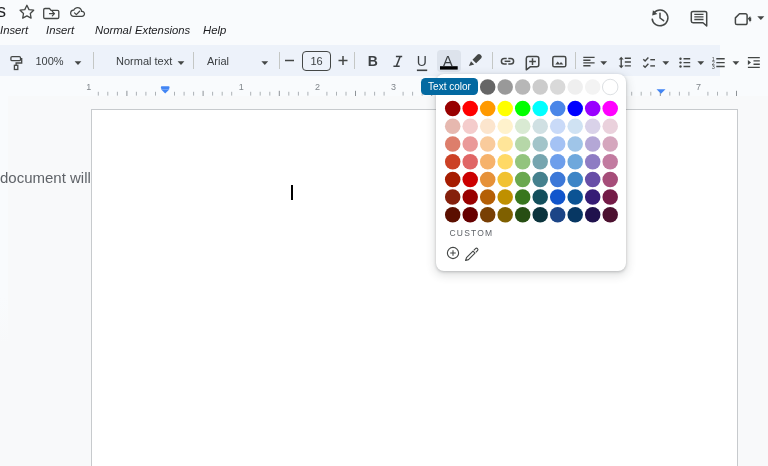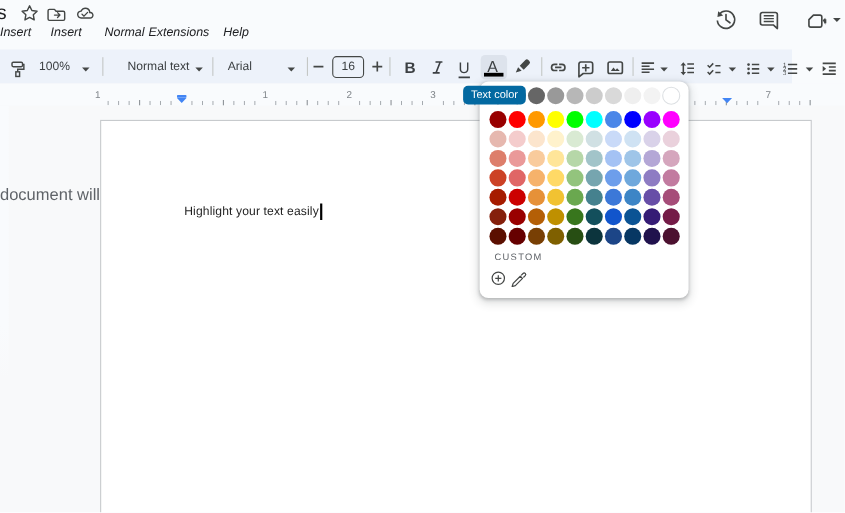--- a/index.html
+++ b/index.html
@@ -234,21 +234,20 @@
       <text x="698.4" y="13.5" font-size="9" fill="#80868b" text-anchor="middle" font-family="Liberation Sans">7</text>
       <rect x="160.9" y="10.3" width="8.6" height="2.6" rx="0.8" fill="#4285f4"></rect>
       <path d="M160.9 13.2 h8.6 l-4.3 4.4 Z" fill="#4285f4"></path>
       <path d="M656.5 13.2 h9 l-4.5 4.6 Z" fill="#4285f4"></path>
     </svg>
 
   <div id="canvas"></div>
   <div id="lstrip"></div>
   <div id="page"></div>
   <div id="sidetext">document will</div>
-  <div id="doctext">Highlight your text easily</div>
   <div id="cursor"></div>
 
   <div id="panel">
     <svg class="abs" style="left:0;top:0;" width="190" height="194" viewBox="0 0 190 194">
         <circle cx="16.7" cy="13" r="7.75" fill="#000000"></circle>
         <circle cx="34.2" cy="13" r="7.75" fill="#434343"></circle>
         <circle cx="51.7" cy="13" r="7.75" fill="#666666"></circle>
         <circle cx="69.2" cy="13" r="7.75" fill="#999999"></circle>
         <circle cx="86.7" cy="13" r="7.75" fill="#b7b7b7"></circle>
         <circle cx="104.2" cy="13" r="7.75" fill="#cccccc"></circle>

